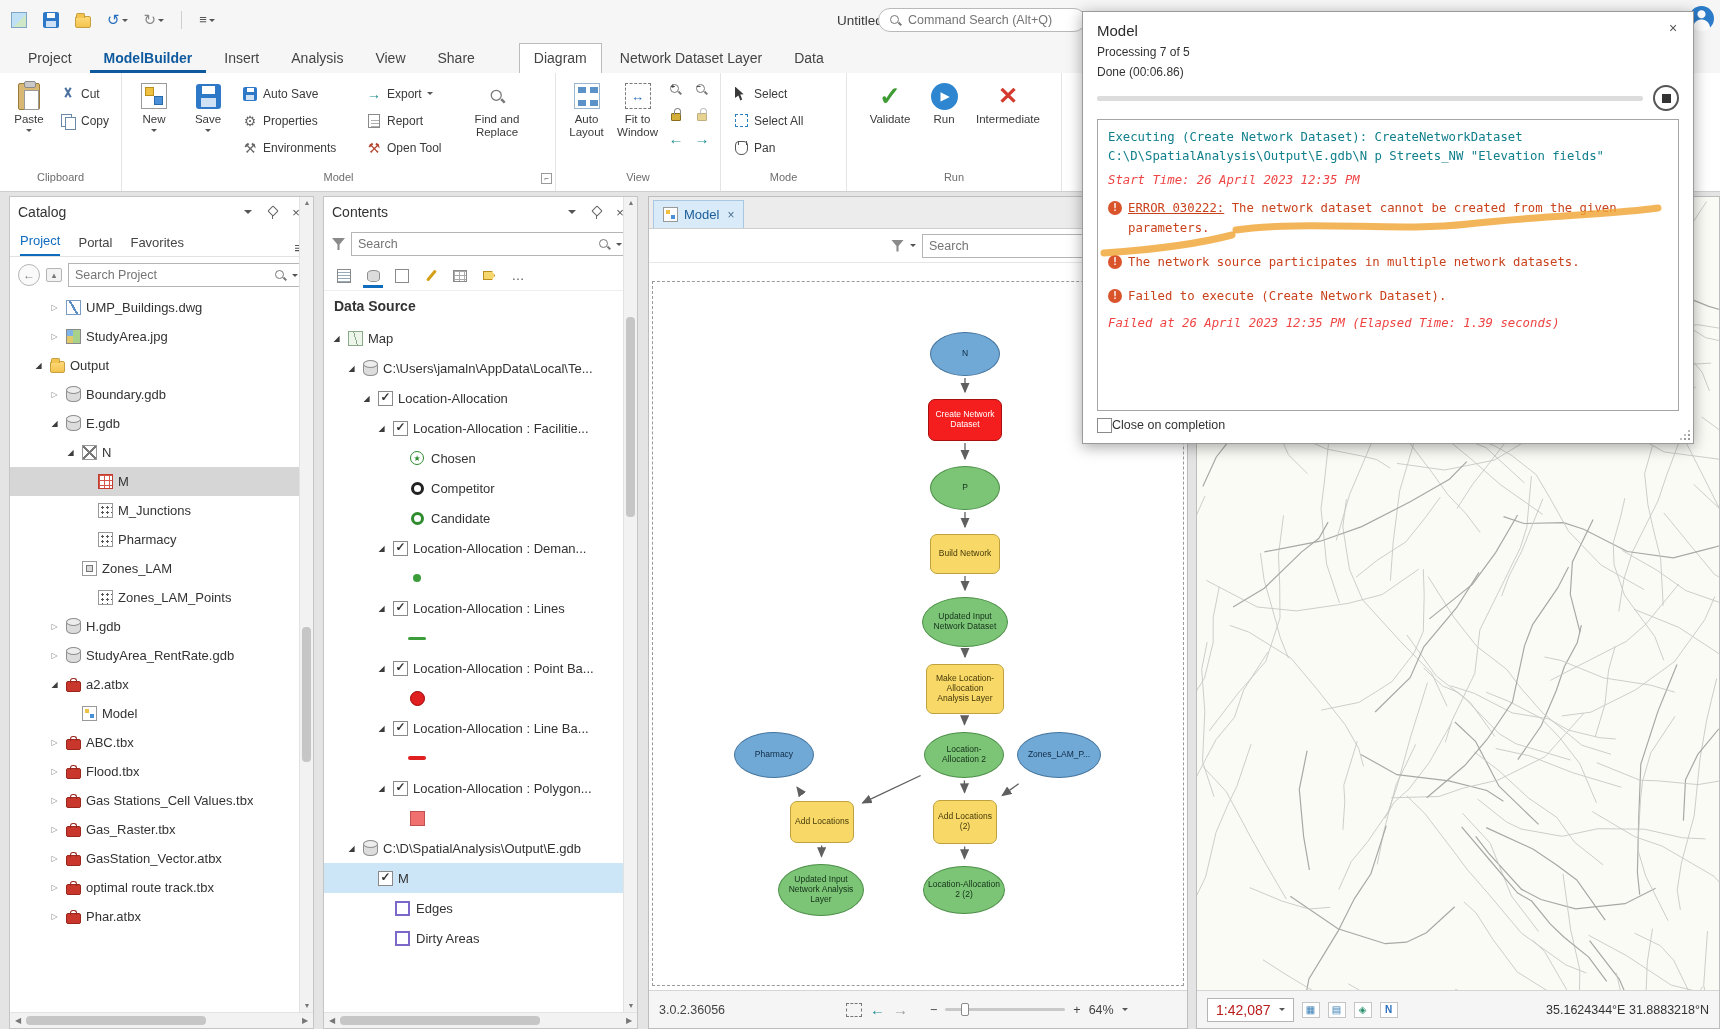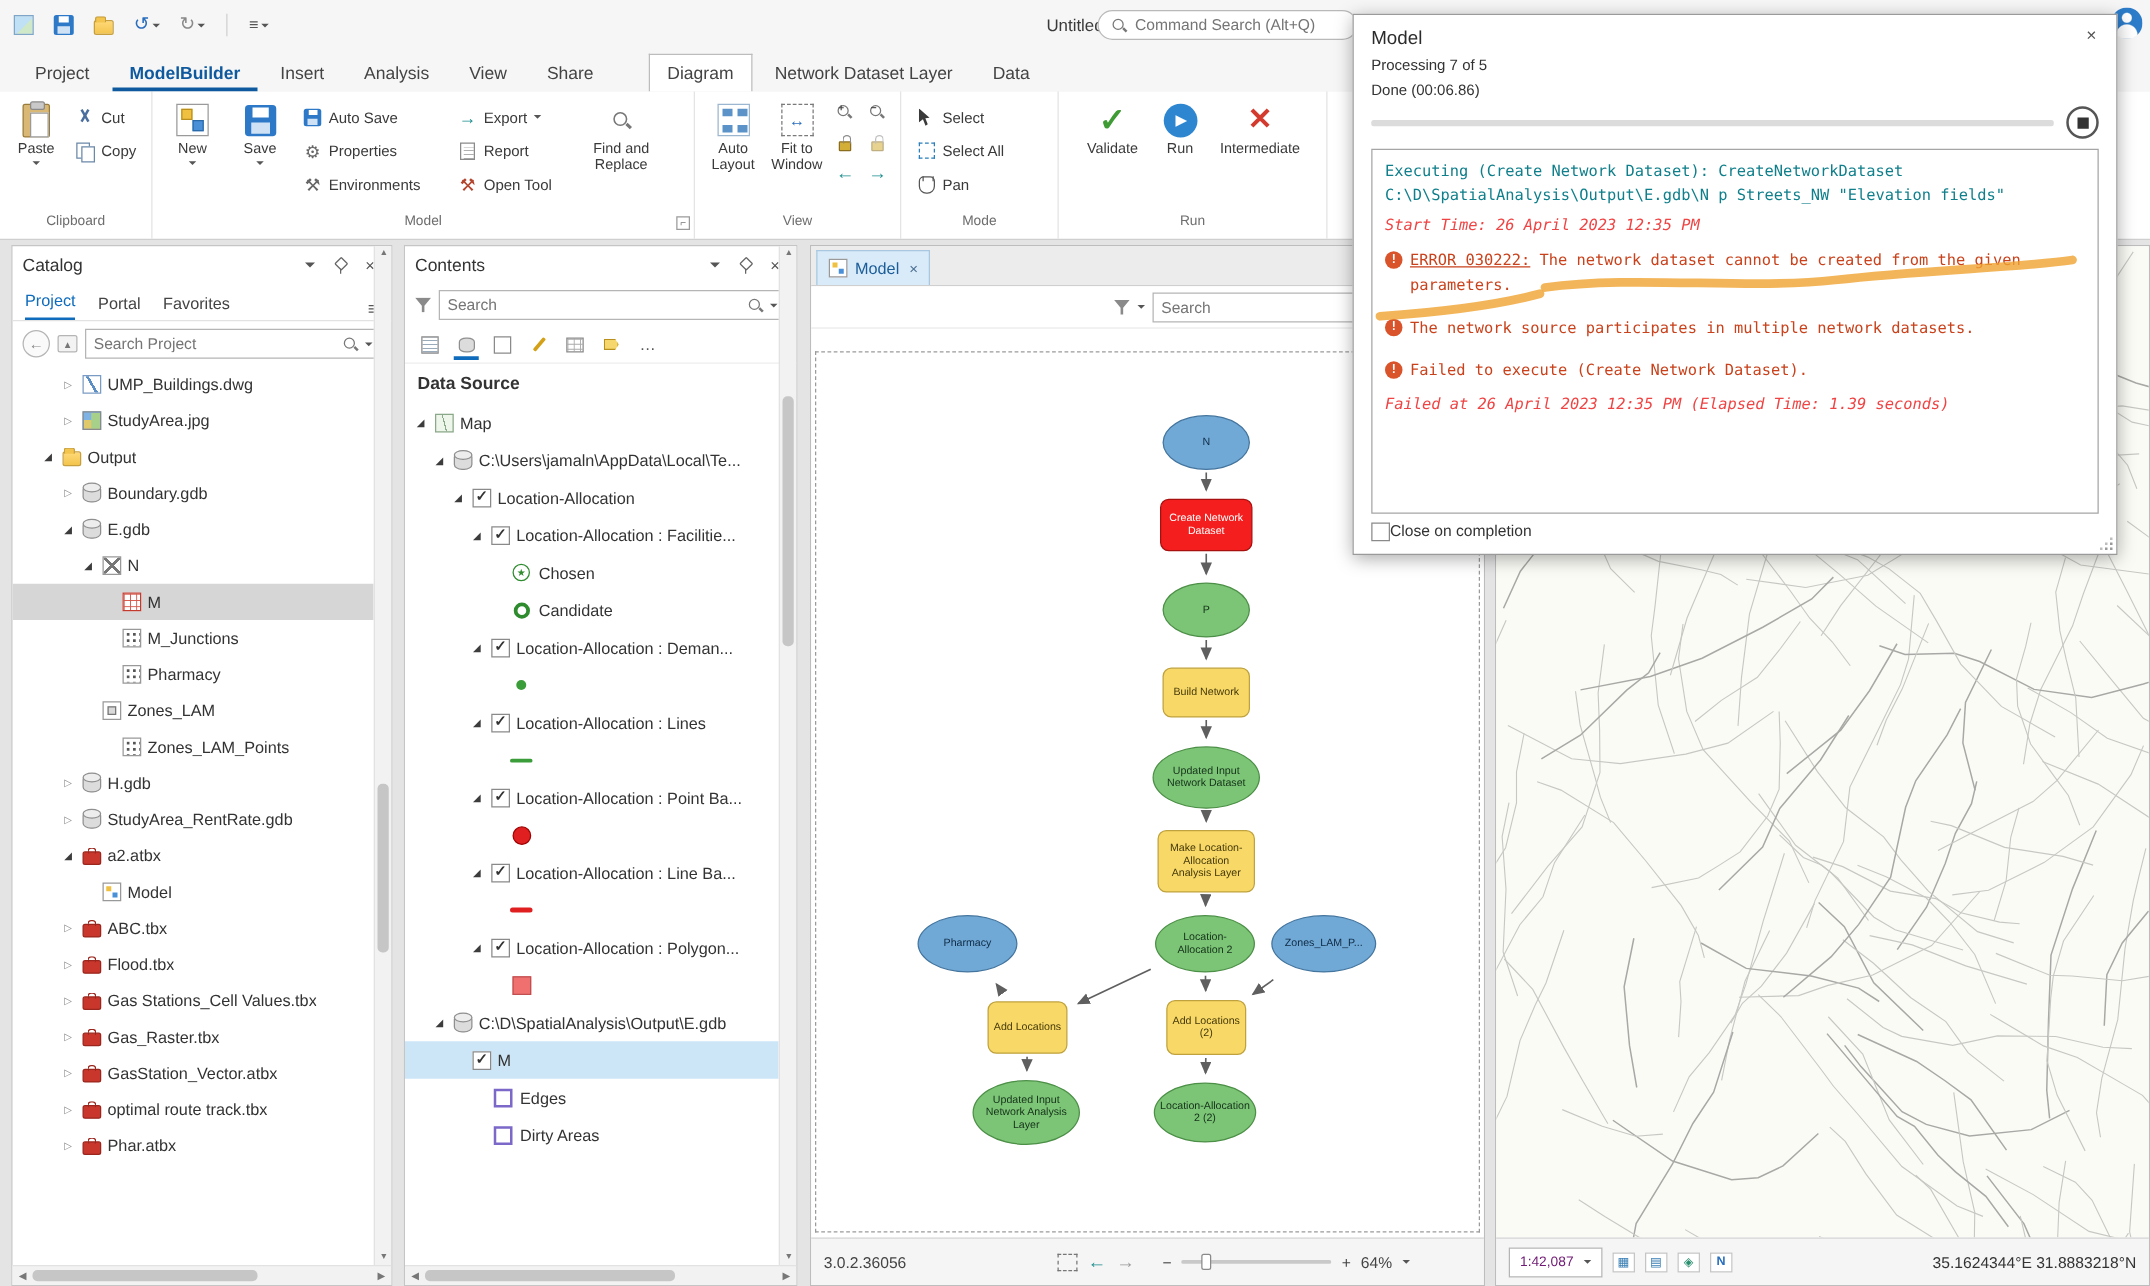--- a/index.html
+++ b/index.html
@@ -194,21 +194,21 @@
 .node.rect{border-radius:7px}
 .nlabel{font-size:8.5px;line-height:1.15;padding:0 4px;word-break:break-word}
 .c-blue{background:#71a9d6;border-color:#44759e;color:#0e2a44}
 .c-green{background:#7cc576;border-color:#4c8f47;color:#15311a}
 .c-yellow{background:#f8d967;border-color:#bfa23e;color:#45390a}
 .c-red{background:#f51e1e;border-color:#a80f0f;color:#fff}
 .model-statusbar,.map-statusbar{position:absolute;left:0;right:0;bottom:0;height:38px;background:#f5f5f5;border-top:1px solid #d5d5d5;display:flex;align-items:center;gap:8px;padding:0 10px;font-size:12.5px;color:#444}
 .sslider{width:120px;height:3px;background:#c9c9c9;border-radius:2px;position:relative}
 .sthumb{position:absolute;top:-5px;width:8px;height:13px;background:#fff;border:1px solid #8a8a8a;border-radius:2px}
 .extent-ic{width:16px;height:14px;border:1.5px dashed #777}
-.scalebox{height:24px;border:1px solid #b5b5b5;background:#fff;display:flex;align-items:center;gap:8px;padding:0 8px;font-size:11px;color:#701a75}
+.scalebox{height:24px;border:1px solid #b5b5b5;background:#fff;display:flex;align-items:center;gap:8px;padding:0 8px;font-size:14px;color:#b91c1c}
 .sbi{width:18px;height:16px;border:1px solid #c5c5c5;background:#fff;display:flex;align-items:center;justify-content:center;font-size:10px;color:#3a7fb5}
 .coords{margin-left:auto;font-size:12.5px;color:#333}
 
 
 .map-canvas{position:absolute;left:0;right:0;top:0;bottom:38px;background:#fbfbf6;overflow:hidden}
 
 
 .dlg{position:absolute;left:1082px;top:11px;width:612px;height:433px;background:#fff;border:1px solid #9a9a9a;box-shadow:0 3px 14px rgba(0,0,0,.35);z-index:100;padding:10px 14px}
 .dlg-title{font-size:15px;color:#2b2b2b;margin-bottom:6px}
 .dlg-close{position:absolute;right:10px;top:8px;font-size:14px;color:#555;width:20px;height:20px;text-align:center}
@@ -681,20 +681,27 @@
         <span class="exp">◢</span>
         <span class="cb checked"></span>
         <span class="tlabel">Location-Allocation : Facilitie...</span>
       </div>
       <div class="trow" style="padding-left: 66px; height: 30px;">
         <span class="exp"></span>
         <span class="sym">
           <span class="sym-chosen">★</span>
         </span>
         <span class="tlabel">Chosen</span>
+      </div>
+      <div class="trow" style="padding-left: 66px; height: 30px;">
+        <span class="exp"></span>
+        <span class="sym">
+          <span class="sym-competitor"></span>
+        </span>
+        <span class="tlabel">Competitor</span>
       </div>
       <div class="trow" style="padding-left: 66px; height: 30px;">
         <span class="exp"></span>
         <span class="sym">
           <span class="sym-candidate"></span>
         </span>
         <span class="tlabel">Candidate</span>
       </div>
       <div class="trow" style="padding-left: 51px; height: 30px;">
         <span class="exp">◢</span>

